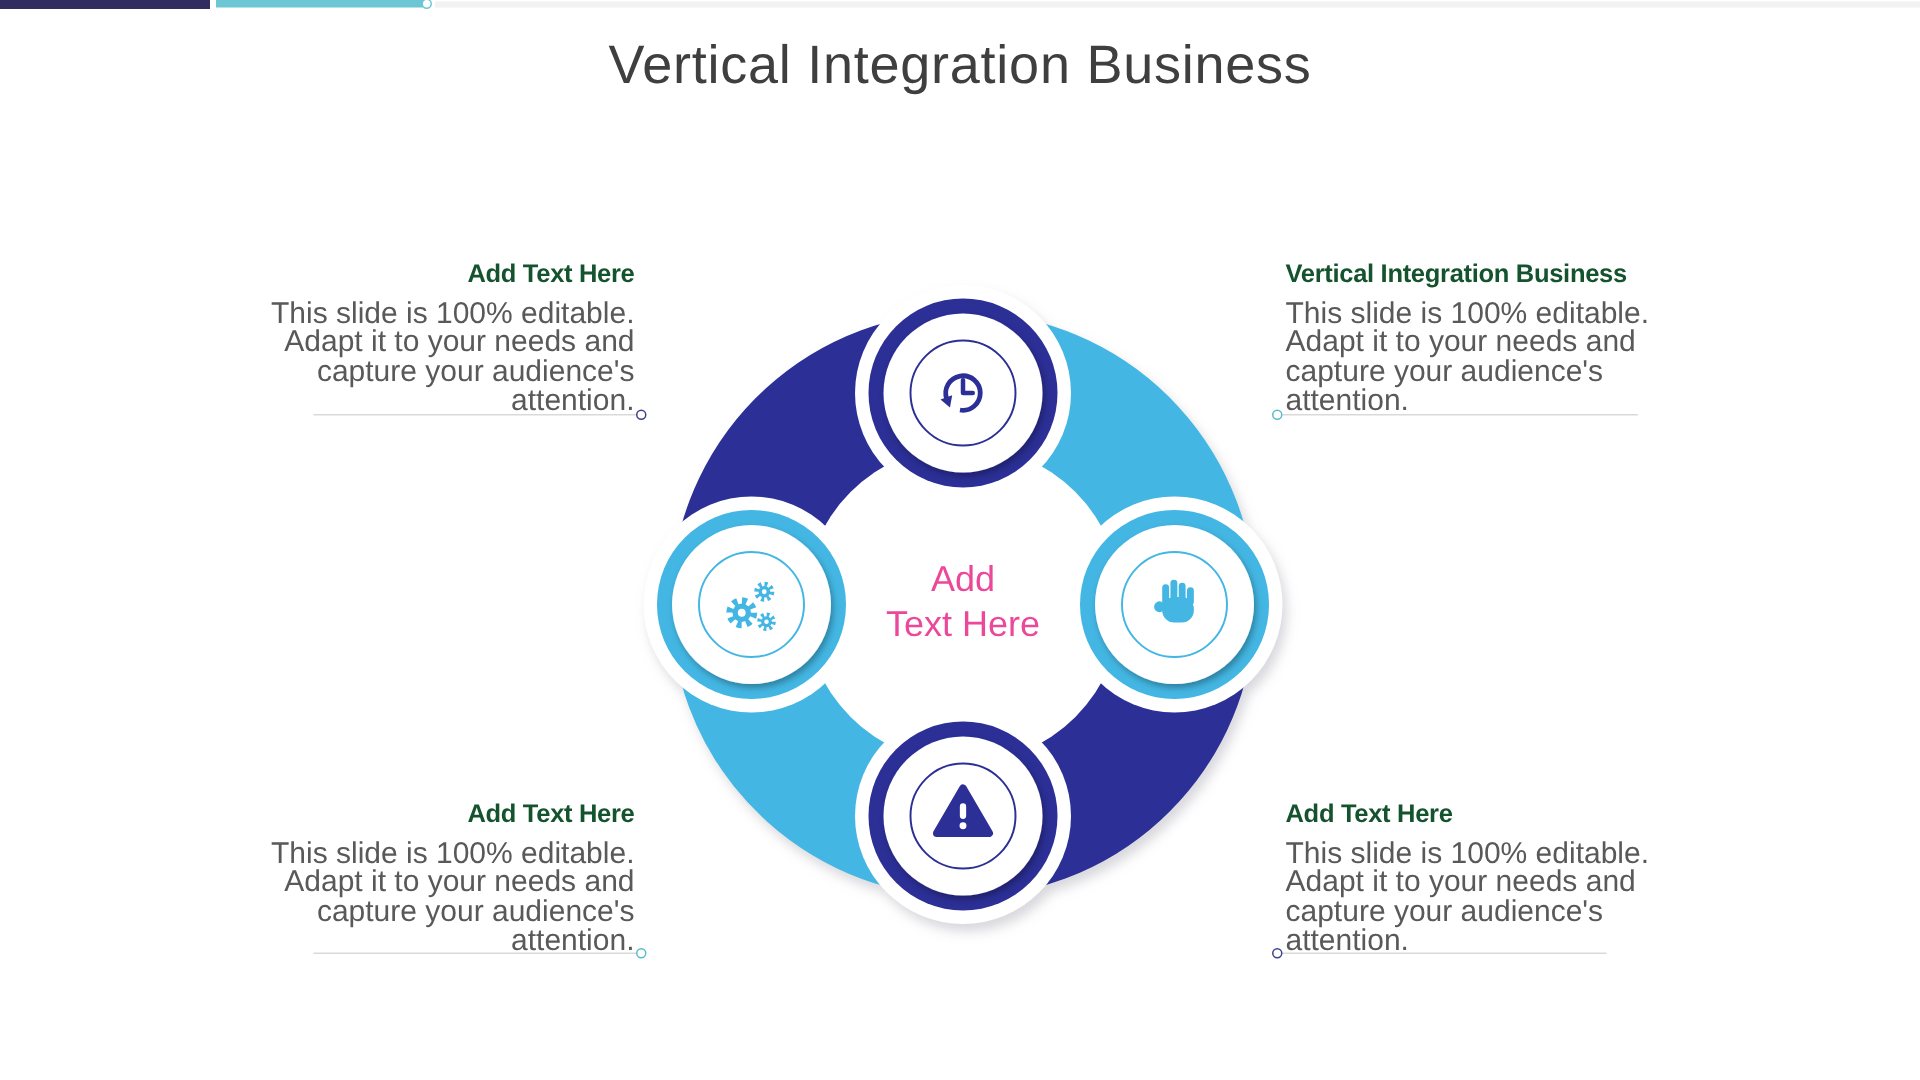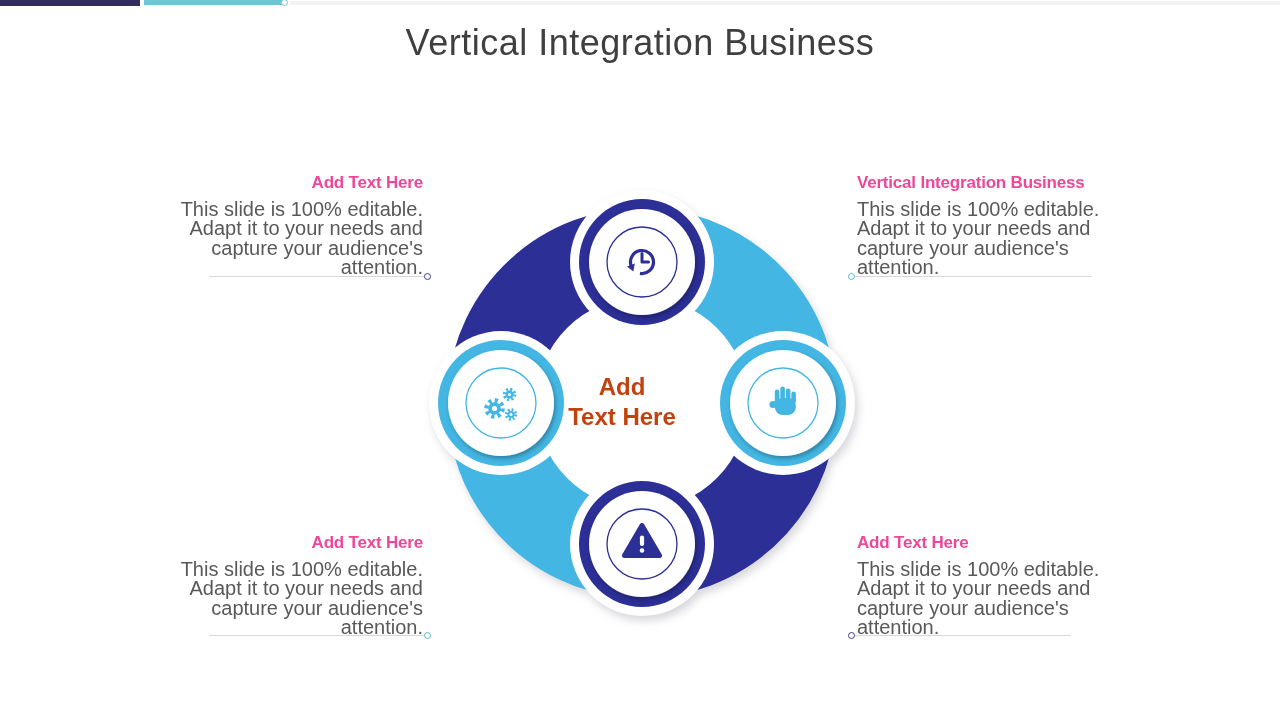--- a/index.html
+++ b/index.html
@@ -21,21 +21,21 @@
     position:absolute; left:0; top:22px; width:100%;
     text-align:center; font-size:36px; font-weight:400; color:#3f3f3f; letter-spacing:0.5px;
   }
 
   
   .block { position:absolute; width:262px; }
   .block.tl { left:161px; top:173px; text-align:right; }
   .block.tr { left:857px; top:173px; text-align:left; }
   .block.bl { left:161px; top:533px; text-align:right; }
   .block.br { left:857px; top:533px; text-align:left; }
-  .block h3 { margin:0 0 7px 0; font-size:17px; font-weight:700; color:#ec4899; letter-spacing:-0.2px; }
+  .block h3 { margin:0 0 7px 0; font-size:17px; font-weight:700; color:#14532d; letter-spacing:-0.2px; }
   .block p  { margin:0; font-size:20px; line-height:19.3px; color:#595959; }
 
   
   .sep { position:absolute; height:1px; border-top:1px solid #d9d9d9; }
   .sep.tl { left:209px; top:276px; width:219px; }
   .sep.tr { left:851px; top:276px; width:241px; }
   .sep.bl { left:209px; top:635px; width:219px; }
   .sep.br { left:851px; top:635px; width:220px; }
   .end-dot { position:absolute; width:7px; height:7px; border-radius:50%; background:#fff; top:-4.5px; }
   .end-dot.right { right:-3px; }
@@ -44,22 +44,22 @@
   .end-dot.teal { border:1.5px solid #58bccb; }
 
   
   .diagram {
     position:absolute; left:447px; top:208px; width:390px; height:390px;
     overflow:visible;
     filter: drop-shadow(3px 5px 4px rgba(100,100,120,0.25));
   }
   .diagram svg { overflow:visible; display:block; }
   .center-label {
-    position:absolute; left:532px; top:372px; width:180px;
-    text-align:center; font-size:24px; font-weight:700; color:#c2410c; line-height:30px;
+    position:absolute; left:552px; top:372px; width:180px;
+    text-align:center; font-size:24px; font-weight:400; color:#ec4899; line-height:30px;
   }
 </style>
 </head>
 <body>
 
 <div class="topbar-navy"></div>
 <div class="topbar-teal"></div>
 <div class="topbar-gray"></div>
 <div class="topbar-marker"></div>
 

